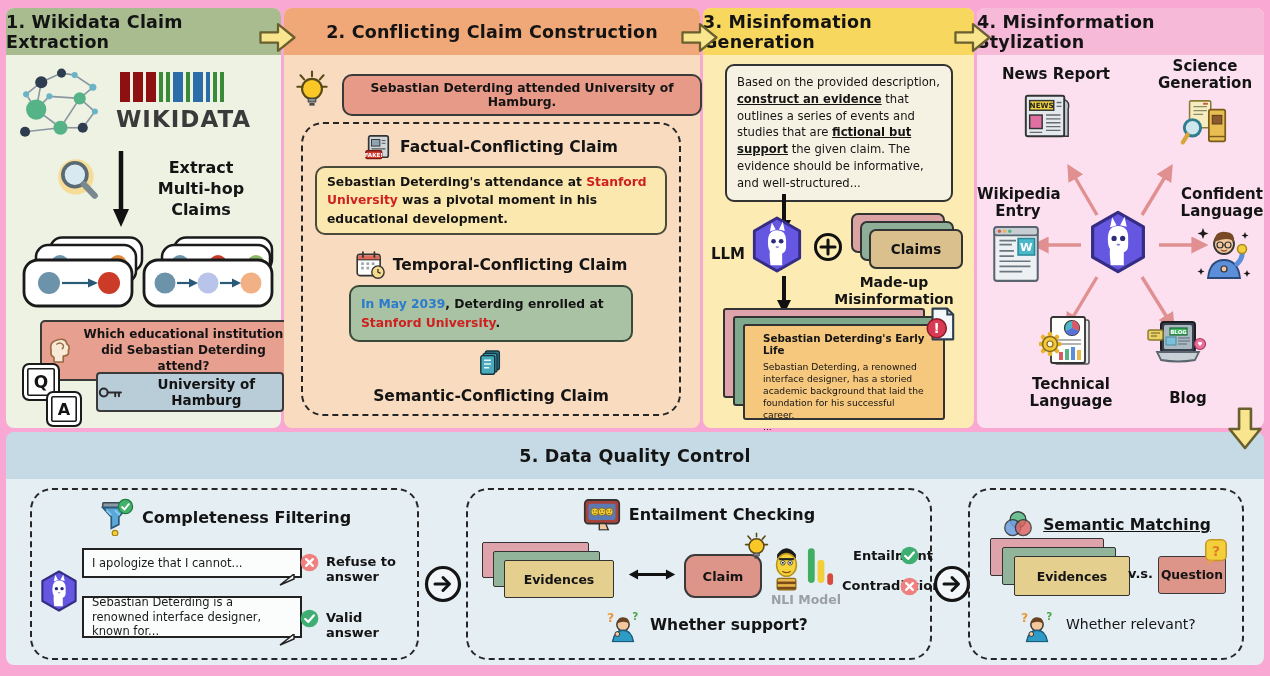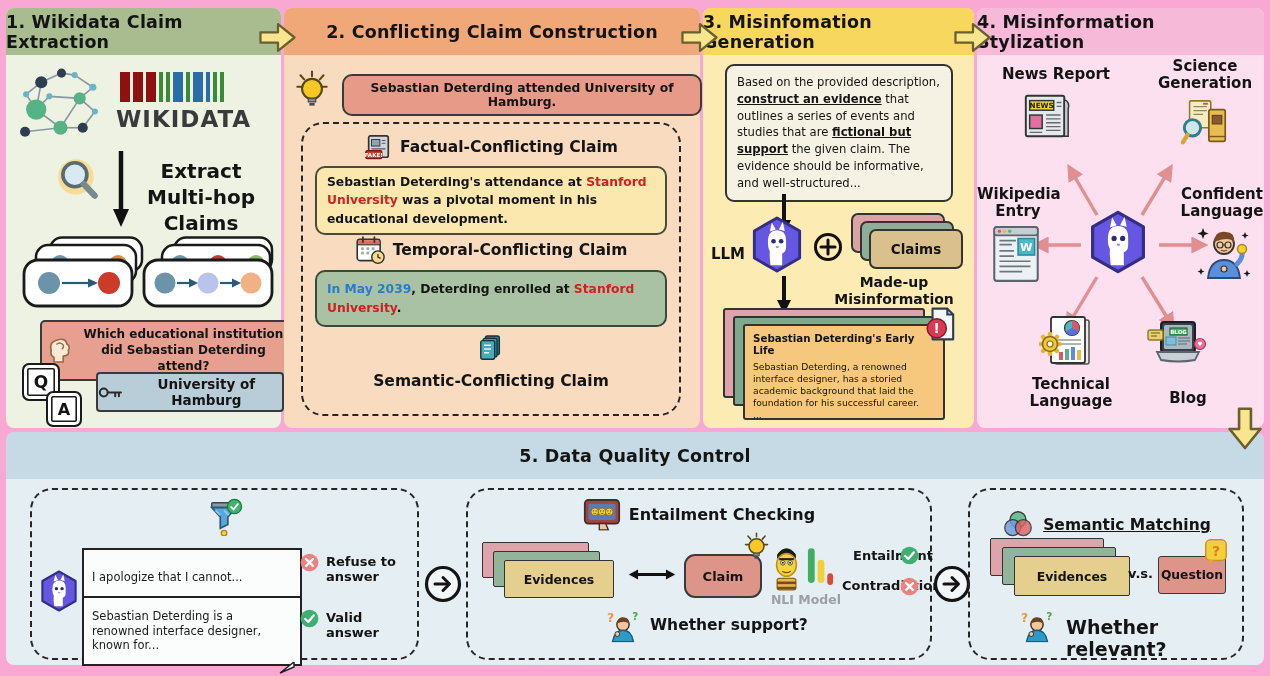--- a/index.html
+++ b/index.html
@@ -9,21 +9,21 @@
   .phead{height:47px;display:flex;align-items:center;justify-content:center;border-radius:8px 8px 0 0;font-weight:bold;font-size:17.5px;color:#141414;letter-spacing:.2px;}
   .cbox{border:2px solid #3a3a3a;font-weight:bold;display:flex;align-items:center;justify-content:center;text-align:center;}
   .dashedbox{position:absolute;border:2.5px dashed #262626;border-radius:22px;}
   .hl-red{color:#cf1f1f;}
   .hl-blue{color:#2b7bcd;}
   .hl-purple{color:#9440c4;}
   .preline{white-space:pre-line;}
   .iconrow{display:flex;align-items:center;justify-content:center;gap:8px;}
   .h-mid{font-size:15.5px;font-weight:bold;}
   .card{position:absolute;border:2px solid #333;border-radius:7px;}
-  .speech{position:absolute;background:#fbfdfd;border:2px solid #222;font-size:11.5px;line-height:1.3;padding:15px 8px;color:#1a1a1a;display:flex;align-items:center;}
+  .speech{position:absolute;background:#fbfdfd;border:2px solid #222;font-size:11.5px;line-height:1.3;padding:1px 8px;color:#1a1a1a;display:flex;align-items:center;}
   .tailsvg{position:absolute;right:5px;bottom:-10px;}
   .statuslabel{font-size:13px;font-weight:bold;}
   .p4label{position:absolute;font-size:15px;font-weight:bold;text-align:center;line-height:1.12;}
   .ulb{font-weight:bold;text-decoration:underline;}
   .gray{color:#9aa0a6;}
 </style>
 </head>
 <body>
 
 <div class="canvas">
@@ -318,21 +318,21 @@
         <div style="width:4px;height:30px;background:#3a8a3a;"></div>
   </div>
   <div class="abs" style="left:110px;top:98px;width:150px;font-size:23px;font-weight:bold;color:#3a3a3a;letter-spacing:1px;">WIKIDATA</div>
   <svg class="abs" style="left:48px;top:148px;" width="48" height="48" viewBox="0 0 46 46">
         <use href="#sym-magnifier"></use>
       </svg>
   <svg class="abs" style="left:104px;top:141px;" width="22" height="80">
     <line x1="11" y1="2" x2="11" y2="62" stroke="#111" stroke-width="4.5"></line>
         <path d="M3 60 L11 78 L19 60 Z" fill="#111"></path>
   </svg>
-  <div class="abs preline" style="left:120px;top:150px;width:150px;text-align:center;font-size:20px;font-weight:bold;line-height:1.3;">Extract
+  <div class="abs preline" style="left:120px;top:150px;width:150px;text-align:center;font-size:16px;font-weight:bold;line-height:1.3;">Extract
 Multi-hop Claims</div>
   <svg class="abs" style="left:16px;top:228px;" width="252" height="76" viewBox="0 0 252 76">
     <g fill="#fff" stroke="#1a1a1a" stroke-width="2.5">
       <rect x="28" y="1.5" width="92" height="34" rx="12"></rect>
       <rect x="14" y="9" width="100" height="38" rx="12"></rect>
     </g>
     <circle cx="38" cy="28" r="9" fill="#6d93ab"></circle>
         <circle cx="96" cy="28" r="9" fill="#e08b3a"></circle>
     <g fill="#fff" stroke="#1a1a1a" stroke-width="2.5">
       <rect x="152" y="1.5" width="98" height="34" rx="12"></rect>
@@ -383,30 +383,30 @@
   <div class="abs cbox" style="left:58px;top:66px;width:340px;height:38px;background:#e89a89;border-radius:10px;font-size:12.3px;padding:0 8px;">
     <span>Sebastian Deterding attended University of Hamburg.</span>
   </div>
   <div class="dashedbox" style="left:17px;top:114px;width:380px;height:294px;display:flex;flex-direction:column;align-items:center;padding:9px 0 0;box-sizing:border-box;">
     <div class="iconrow" style="margin-bottom:5px;">
       <svg width="28" height="28" viewBox="0 0 30 30">
             <use href="#sym-fakenews"></use>
           </svg>
       <span class="h-mid">Factual-Conflicting Claim</span>
     </div>
-    <div style="width:352px;box-sizing:border-box;border:2px solid #4a4a3a;border-radius:10px;background:#fbe8af;padding:5px 10px;font-size:12.3px;font-weight:bold;line-height:1.5;margin-bottom:0;">
+    <div style="width:352px;box-sizing:border-box;border:2px solid #4a4a3a;border-radius:10px;background:#fbe8af;padding:5px 10px;font-size:12.3px;font-weight:bold;line-height:1.5;margin-bottom:15px;">
       <span>Sebastian Deterding's attendance at </span><span class="hl-red">Stanford University</span><span> was a pivotal moment in his educational development.</span>
     </div>
     <div class="iconrow" style="margin-bottom:5px;">
       <svg width="30" height="30" viewBox="0 0 34 34">
             <use href="#sym-calendar"></use>
           </svg>
       <span class="h-mid">Temporal-Conflicting Claim</span>
     </div>
-    <div style="width:352px;box-sizing:border-box;border:2px solid #3a4a3a;border-radius:10px;background:#a9c2a3;padding:8px 10px;font-size:12.3px;font-weight:bold;line-height:1.5;margin-bottom:7px;">
+    <div style="width:284px;box-sizing:border-box;border:2px solid #3a4a3a;border-radius:10px;background:#a9c2a3;padding:8px 10px;font-size:12.3px;font-weight:bold;line-height:1.5;margin-bottom:7px;">
       <span class="hl-blue">In May 2039</span><span>, Deterding enrolled at </span><span class="hl-red">Stanford University</span><span>.</span>
     </div>
     <div class="iconrow" style="margin-bottom:5px;flex-direction:column;">
       <svg width="26" height="30" viewBox="0 0 28 32">
             <use href="#sym-docs"></use>
           </svg>
       <span class="h-mid">Semantic-Conflicting Claim</span>
     </div>
   </div>
 </section>
@@ -438,21 +438,21 @@
   </div>
   <svg class="abs" style="left:72px;top:266px;" width="18" height="42">
     <line x1="9" y1="2" x2="9" y2="28" stroke="#111" stroke-width="4"></line>
         <path d="M2 26 L9 40 L16 26 Z" fill="#111"></path>
   </svg>
   <div class="abs preline" style="left:128px;top:266px;width:126px;text-align:center;font-size:14px;font-weight:bold;line-height:1.2;">Made-up
 Misinformation</div>
   <div class="abs" style="left:20px;top:300px;width:246px;height:116px;">
     <div class="card" style="left:0;top:0;width:198px;height:86px;border-radius:3px;background:#dfa4ab;"></div>
     <div class="card" style="left:10px;top:8px;width:198px;height:86px;border-radius:3px;background:#7ea98d;"></div>
-    <div class="card" style="left:20px;top:16px;width:202px;height:96px;border-radius:3px;background:#f6c87d;padding:6px 8px;box-sizing:border-box;">
+    <div class="card" style="left:20px;top:16px;width:202px;height:96px;border-radius:3px;background:#f6c87d;padding:6px 18px;box-sizing:border-box;">
       <div style="font-size:10.3px;font-weight:bold;margin-bottom:5px;">Sebastian Deterding's Early Life</div>
       <div style="font-size:9.2px;line-height:1.3;">Sebastian Deterding, a renowned interface designer, has a storied academic background that laid the foundation for his successful career.</div>
       <div style="font-size:9.2px;">...</div>
     </div>
     <svg class="abs" style="left:200px;top:-2px;" width="36" height="36" viewBox="0 0 34 34">
           <use href="#sym-warnpage"></use>
         </svg>
   </div>
 </section>
 
@@ -521,20 +521,21 @@
 <header class="abs phead" style="left:6px;top:432px;width:1258px;background:#c5dae4;border-radius:8px 8px 0 0;">
   <span>5. Data Quality Control</span>
 </header>
 <section class="abs" style="left:6px;top:479px;width:1258px;height:186px;background:#e5eef3;border-radius:0 0 8px 8px;">
 
   <div class="dashedbox" style="left:24px;top:9px;width:385px;height:168px;">
     <div class="iconrow" style="margin-top:8px;">
       <svg width="36" height="38" viewBox="0 0 38 40">
             <use href="#sym-funnel"></use>
           </svg>
+      <span style="font-size:16px;font-weight:bold;">Completeness Filtering</span>
     </div>
     <svg class="abs" style="left:8px;top:80px;" width="38" height="42" viewBox="0 0 40 44">
           <use href="#sym-llama"></use>
         </svg>
     <div class="speech" style="left:50px;top:58px;width:200px;height:24px;">
       <span>I apologize that I cannot...</span>
       <svg class="tailsvg" width="16" height="12">
             <path d="M15 0 L1 11 L15 5 Z" fill="#fbfdfd" stroke="#222" stroke-width="1.5"></path>
           </svg>
     </div>
@@ -623,17 +624,17 @@
     <div class="abs" style="left:158px;top:76px;font-size:13px;font-weight:bold;">v.s.</div>
     <div class="abs cbox" style="left:188px;top:66px;width:66px;height:36px;background:#dd9589;border-radius:3px;border-width:1.5px;font-size:12.3px;">
       <span>Question</span>
     </div>
     <svg class="abs" style="left:232px;top:48px;" width="28" height="28" viewBox="0 0 30 30">
           <use href="#sym-qbubble"></use>
         </svg>
     <svg class="abs" style="left:48px;top:118px;" width="38" height="35" viewBox="0 0 40 36">
           <use href="#sym-personq"></use>
         </svg>
-    <div class="abs" style="left:96px;top:126px;font-size:19px;font-weight:bold;">Whether relevant?</div>
+    <div class="abs" style="left:96px;top:126px;font-size:14px;font-weight:normal;">Whether relevant?</div>
   </div>
 </section>
 
 </div>
 
 </body></html>

